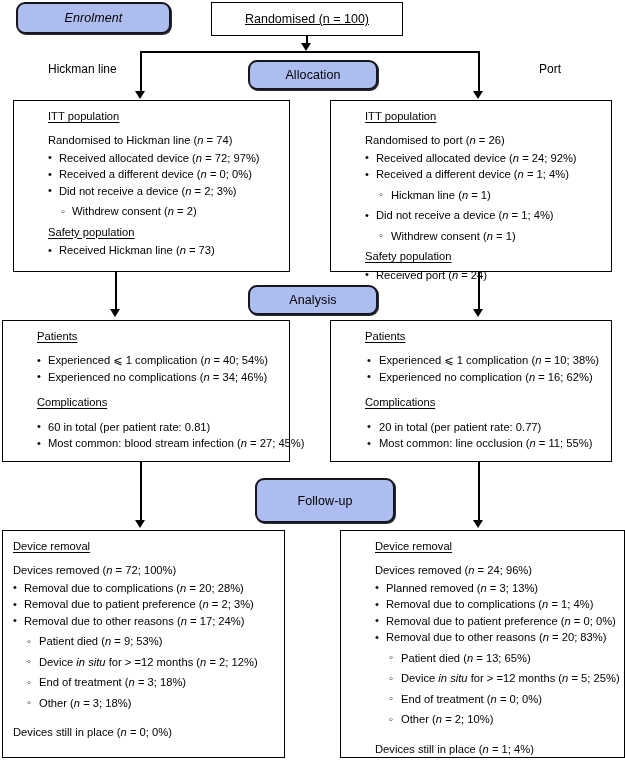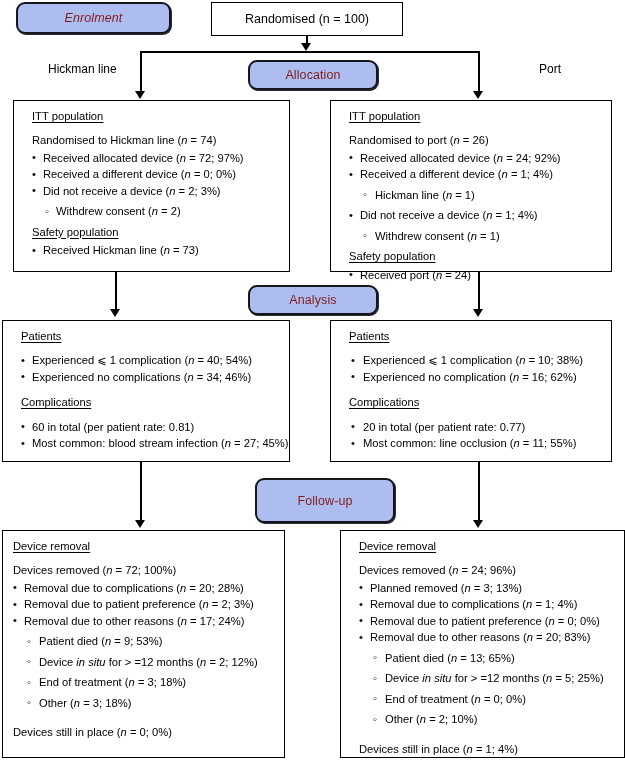--- a/index.html
+++ b/index.html
@@ -21,44 +21,45 @@
     position: absolute;
     background: #aebdf0;
     border: 2px solid #15171c;
     border-radius: 9px;
     box-sizing: border-box;
     display: flex;
     align-items: center;
     justify-content: center;
     font-size: 12.5px;
     letter-spacing: .1px;
-    color: #7f1d1d;
+    color: #000000;
     box-shadow: 1px 1px 0 #2a2f3a;
   }
   .stage-pill.italic { font-style: italic; }
 
   
   .node-box {
     position: absolute;
     background: #ffffff;
     border: 1.6px solid #000000;
     box-sizing: border-box;
   }
   .node-box.center {
     display: flex;
     align-items: center;
     justify-content: center;
     font-size: 12.5px;
+    text-decoration: underline;
   }
   .node-box.body {
     padding: 7px 9px 6px 10px;
     font-size: 11.2px;
     line-height: 1.47;
   }
-  .node-box.body.inset { padding-left: 18px; }
+  .node-box.body.inset { padding-left: 34px; }
 
   
   .arm-label {
     position: absolute;
     font-size: 12px;
     white-space: nowrap;
   }
 
   
   .hdr {

